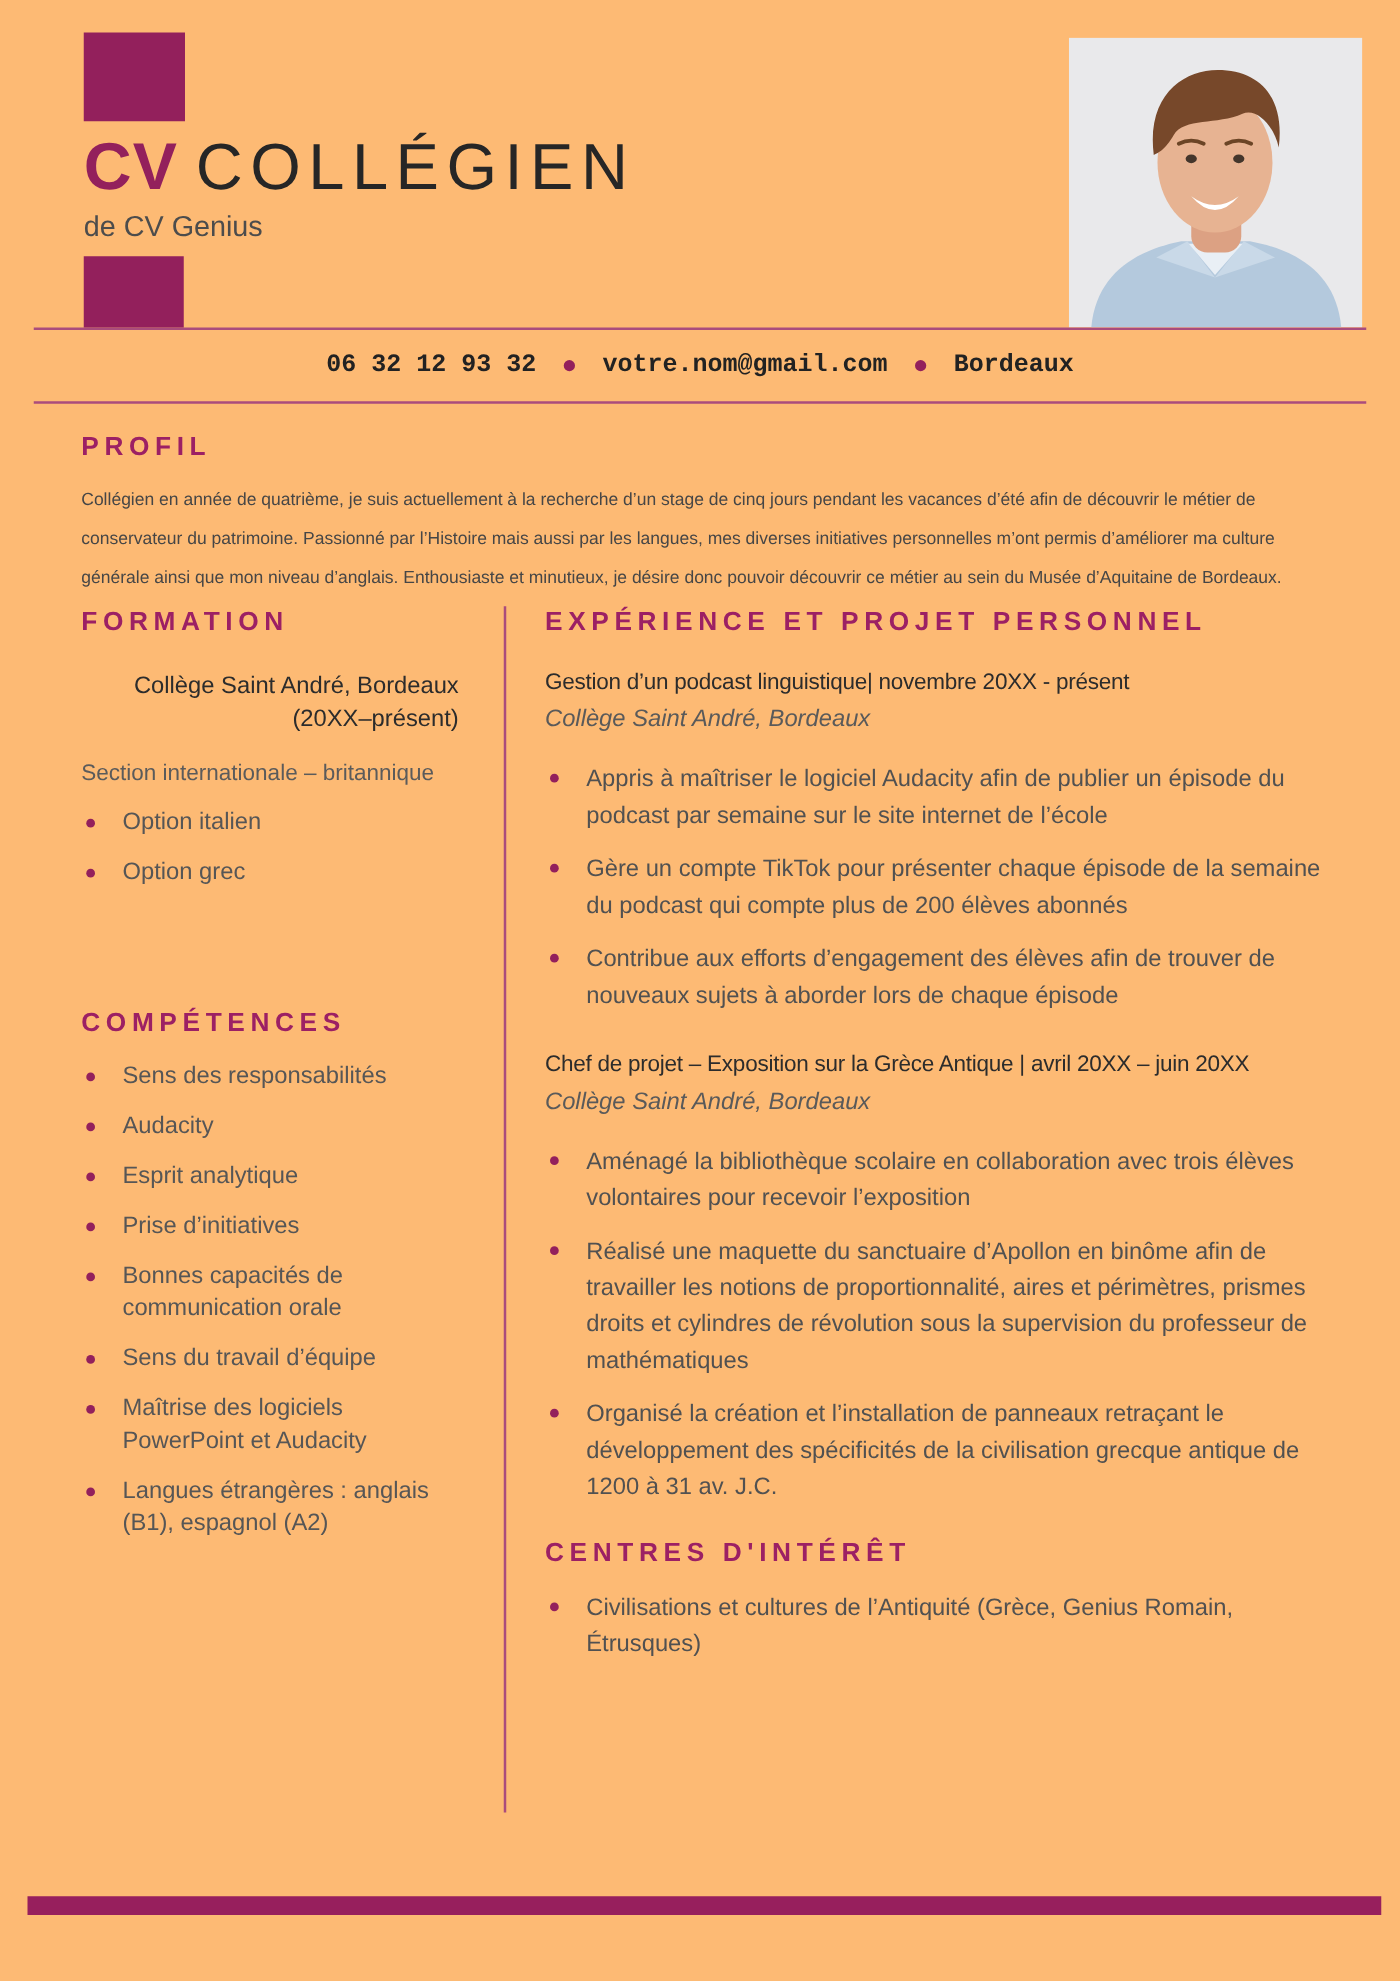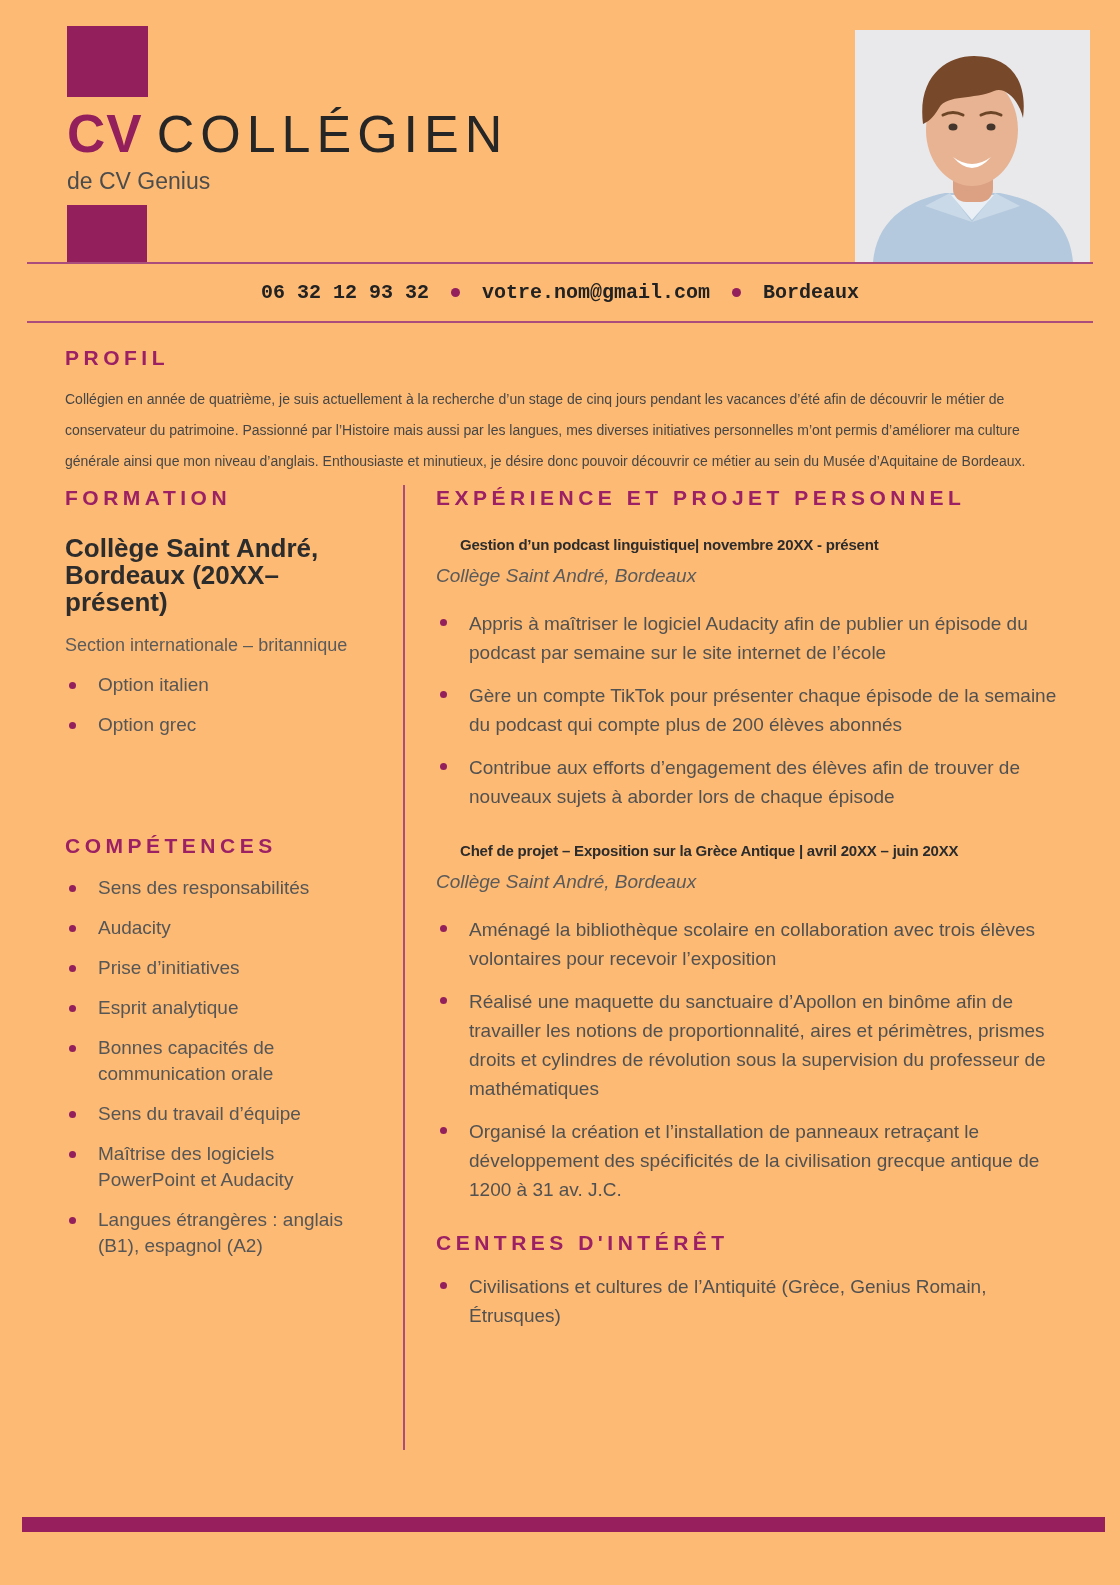--- a/index.html
+++ b/index.html
@@ -47,29 +47,29 @@
   }
   .col-left{width:338px;box-sizing:border-box;padding-right:36px;flex:0 0 auto;}
   .col-right{flex:1;border-left:2px solid #AA4C7C;padding-left:31px;}
   
   ul.blist{list-style:none;margin:0;padding:0;}
   ul.blist li{display:flex;align-items:flex-start;margin-bottom:14px;}
   .dot{flex:0 0 auto;width:7px;height:7px;border-radius:50%;background:#93205C;margin:10px 22px 0 4px;}
   .col-left ul.blist li{font-size:19px;line-height:26px;color:#565656;}
   .col-right ul.blist li{font-size:19px;line-height:29px;color:#515151;}
   
-  .school{margin-top:24px;font-size:26px;font-weight:700;color:#2c2c2c;line-height:27px;}
+  .school{margin-top:24px;font-size:19px;font-weight:400;color:#2c2c2c;line-height:27px;text-align:right;}
   .school-sub{margin-top:16px;font-size:18px;color:#5b5b5b;line-height:26px;}
   .col-left ul.frm{margin-top:14px;}
   .h-competences{margin-top:95px;}
   .col-left ul.cmp{margin-top:16px;}
   
   .job{margin-top:22px;}
   .job + .job{margin-top:28px;}
-  .job-title{font-size:15px;font-weight:700;color:#2c2c2c;line-height:24px;white-space:nowrap;letter-spacing:-0.2px;margin-left:24px;}
+  .job-title{font-size:18px;font-weight:400;color:#2c2c2c;line-height:24px;white-space:nowrap;letter-spacing:-0.2px;}
   .job-company{margin-top:6px;font-size:19px;font-style:italic;color:#5a5a5a;line-height:26px;}
   .job ul.blist{margin-top:20px;}
   .h-interets{margin-top:26px;}
   .col-right ul.int{margin-top:16px;}
   
   .bottom-bar{position:absolute;left:22px;right:15px;top:1517px;height:15px;background:#971F5D;}
 </style>
 </head>
 <body>
 
@@ -136,25 +136,25 @@
         <li>
             <span class="dot"></span>
             <span>Sens des responsabilités</span>
           </li>
         <li>
             <span class="dot"></span>
             <span>Audacity</span>
           </li>
         <li>
             <span class="dot"></span>
+            <span>Esprit analytique</span>
+          </li>
+        <li>
+            <span class="dot"></span>
             <span>Prise d’initiatives</span>
-          </li>
-        <li>
-            <span class="dot"></span>
-            <span>Esprit analytique</span>
           </li>
         <li>
             <span class="dot"></span>
             <span>Bonnes capacités de communication orale</span>
           </li>
         <li>
             <span class="dot"></span>
             <span>Sens du travail d’équipe</span>
           </li>
         <li>

